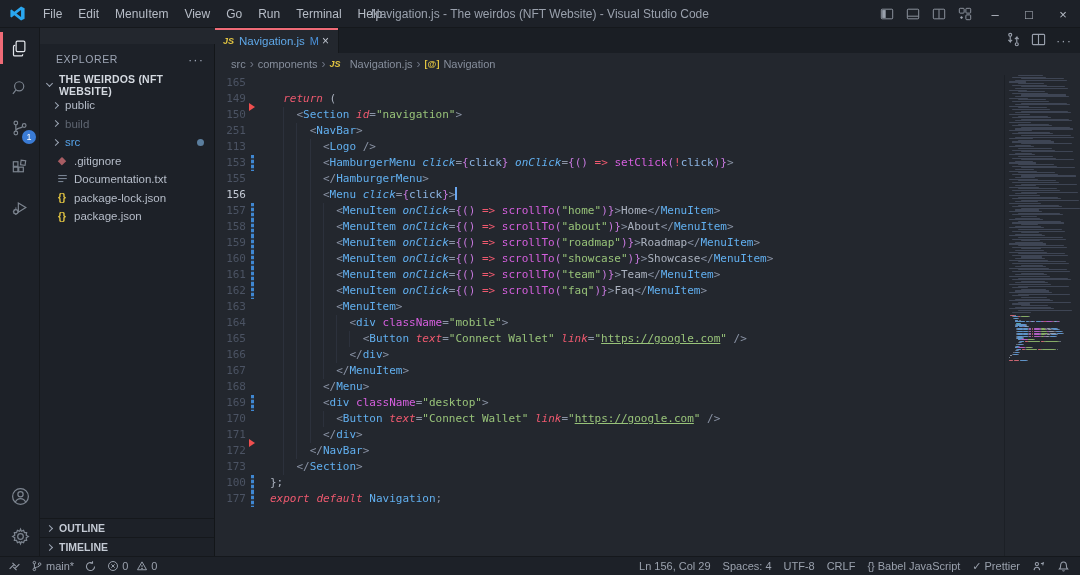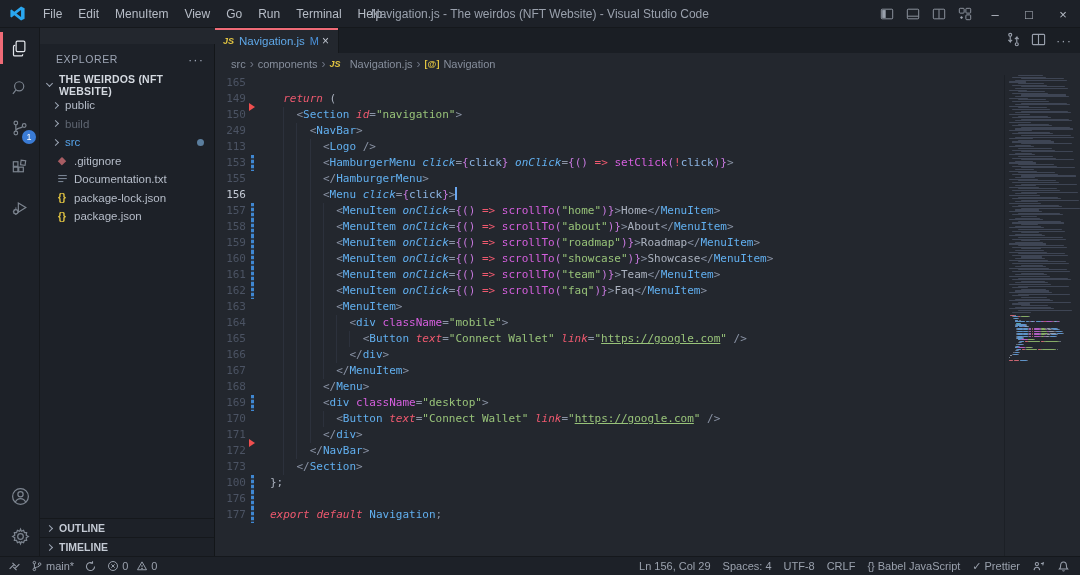--- a/index.html
+++ b/index.html
@@ -289,21 +289,21 @@
       <span class="js-badge">JS</span>
       <span>Navigation.js</span>
       <span class="bc-sep">›</span>
       <span class="bc-sym">[@]</span>
       <span>Navigation</span>
     </div>
     <div class="code" id="code">
         <div class="code-row"><span class="gutter"><span class="lnum">165</span></span></div>
         <div class="code-row"><span class="gutter"><span class="lnum">149</span></span><span class="ind first"></span><span class="tok-k">return</span><span class="tok-w"> (</span></div>
         <div class="code-row"><span class="gutter"><span class="lnum">150</span><span class="gdel"></span></span><span class="ind first"></span><span class="ind"></span><span class="tok-p">&lt;</span><span class="tok-t">Section</span><span class="tok-w"> </span><span class="tok-ap">id</span><span class="tok-p">=</span><span class="tok-s">"navigation"</span><span class="tok-p">&gt;</span></div>
-        <div class="code-row"><span class="gutter"><span class="lnum">249</span></span><span class="ind first"></span><span class="ind"></span><span class="ind"></span><span class="tok-p">&lt;</span><span class="tok-t">NavBar</span><span class="tok-p">&gt;</span></div>
+        <div class="code-row"><span class="gutter"><span class="lnum">251</span></span><span class="ind first"></span><span class="ind"></span><span class="ind"></span><span class="tok-p">&lt;</span><span class="tok-t">NavBar</span><span class="tok-p">&gt;</span></div>
         <div class="code-row"><span class="gutter"><span class="lnum">113</span></span><span class="ind first"></span><span class="ind"></span><span class="ind"></span><span class="ind"></span><span class="tok-p">&lt;</span><span class="tok-t">Logo</span><span class="tok-w"> </span><span class="tok-p">/&gt;</span></div>
         <div class="code-row"><span class="gutter"><span class="lnum">153</span><span class="gmark"></span></span><span class="ind first"></span><span class="ind"></span><span class="ind"></span><span class="ind"></span><span class="tok-p">&lt;</span><span class="tok-t">HamburgerMenu</span><span class="tok-w"> </span><span class="tok-ab">click</span><span class="tok-p">=</span><span class="tok-br">{</span><span class="tok-v">click</span><span class="tok-br">}</span><span class="tok-w"> </span><span class="tok-ab">onClick</span><span class="tok-p">=</span><span class="tok-br">{()</span><span class="tok-w"> </span><span class="tok-ar">=&gt;</span><span class="tok-w"> </span><span class="tok-fn">setClick</span><span class="tok-br">(</span><span class="tok-ar">!</span><span class="tok-v">click</span><span class="tok-br">)}</span><span class="tok-p">&gt;</span></div>
         <div class="code-row"><span class="gutter"><span class="lnum">155</span></span><span class="ind first"></span><span class="ind"></span><span class="ind"></span><span class="ind"></span><span class="tok-p">&lt;/</span><span class="tok-t">HamburgerMenu</span><span class="tok-p">&gt;</span></div>
         <div class="code-row cur"><span class="gutter"><span class="lnum">156</span></span><span class="ind first"></span><span class="ind"></span><span class="ind"></span><span class="ind"></span><span class="tok-p">&lt;</span><span class="tok-t">Menu</span><span class="tok-w"> </span><span class="tok-ab">click</span><span class="tok-p">=</span><span class="tok-br">{</span><span class="tok-v">click</span><span class="tok-br">}</span><span class="tok-p">&gt;</span><span class="cursor"></span></div>
         <div class="code-row"><span class="gutter"><span class="lnum">157</span><span class="gmark"></span></span><span class="ind first"></span><span class="ind"></span><span class="ind"></span><span class="ind"></span><span class="ind"></span><span class="tok-p">&lt;</span><span class="tok-t">MenuItem</span><span class="tok-w"> </span><span class="tok-ab">onClick</span><span class="tok-p">=</span><span class="tok-br">{()</span><span class="tok-w"> </span><span class="tok-ar">=&gt;</span><span class="tok-w"> </span><span class="tok-fn">scrollTo</span><span class="tok-br">(</span><span class="tok-s">"home"</span><span class="tok-br">)}</span><span class="tok-p">&gt;</span><span class="tok-w">Home</span><span class="tok-p">&lt;/</span><span class="tok-t">MenuItem</span><span class="tok-p">&gt;</span></div>
         <div class="code-row"><span class="gutter"><span class="lnum">158</span><span class="gmark"></span></span><span class="ind first"></span><span class="ind"></span><span class="ind"></span><span class="ind"></span><span class="ind"></span><span class="tok-p">&lt;</span><span class="tok-t">MenuItem</span><span class="tok-w"> </span><span class="tok-ab">onClick</span><span class="tok-p">=</span><span class="tok-br">{()</span><span class="tok-w"> </span><span class="tok-ar">=&gt;</span><span class="tok-w"> </span><span class="tok-fn">scrollTo</span><span class="tok-br">(</span><span class="tok-s">"about"</span><span class="tok-br">)}</span><span class="tok-p">&gt;</span><span class="tok-w">About</span><span class="tok-p">&lt;/</span><span class="tok-t">MenuItem</span><span class="tok-p">&gt;</span></div>
         <div class="code-row"><span class="gutter"><span class="lnum">159</span><span class="gmark"></span></span><span class="ind first"></span><span class="ind"></span><span class="ind"></span><span class="ind"></span><span class="ind"></span><span class="tok-p">&lt;</span><span class="tok-t">MenuItem</span><span class="tok-w"> </span><span class="tok-ab">onClick</span><span class="tok-p">=</span><span class="tok-br">{()</span><span class="tok-w"> </span><span class="tok-ar">=&gt;</span><span class="tok-w"> </span><span class="tok-fn">scrollTo</span><span class="tok-br">(</span><span class="tok-s">"roadmap"</span><span class="tok-br">)}</span><span class="tok-p">&gt;</span><span class="tok-w">Roadmap</span><span class="tok-p">&lt;/</span><span class="tok-t">MenuItem</span><span class="tok-p">&gt;</span></div>
         <div class="code-row"><span class="gutter"><span class="lnum">160</span><span class="gmark"></span></span><span class="ind first"></span><span class="ind"></span><span class="ind"></span><span class="ind"></span><span class="ind"></span><span class="tok-p">&lt;</span><span class="tok-t">MenuItem</span><span class="tok-w"> </span><span class="tok-ab">onClick</span><span class="tok-p">=</span><span class="tok-br">{()</span><span class="tok-w"> </span><span class="tok-ar">=&gt;</span><span class="tok-w"> </span><span class="tok-fn">scrollTo</span><span class="tok-br">(</span><span class="tok-s">"showcase"</span><span class="tok-br">)}</span><span class="tok-p">&gt;</span><span class="tok-w">Showcase</span><span class="tok-p">&lt;/</span><span class="tok-t">MenuItem</span><span class="tok-p">&gt;</span></div>
         <div class="code-row"><span class="gutter"><span class="lnum">161</span><span class="gmark"></span></span><span class="ind first"></span><span class="ind"></span><span class="ind"></span><span class="ind"></span><span class="ind"></span><span class="tok-p">&lt;</span><span class="tok-t">MenuItem</span><span class="tok-w"> </span><span class="tok-ab">onClick</span><span class="tok-p">=</span><span class="tok-br">{()</span><span class="tok-w"> </span><span class="tok-ar">=&gt;</span><span class="tok-w"> </span><span class="tok-fn">scrollTo</span><span class="tok-br">(</span><span class="tok-s">"team"</span><span class="tok-br">)}</span><span class="tok-p">&gt;</span><span class="tok-w">Team</span><span class="tok-p">&lt;/</span><span class="tok-t">MenuItem</span><span class="tok-p">&gt;</span></div>
         <div class="code-row"><span class="gutter"><span class="lnum">162</span><span class="gmark"></span></span><span class="ind first"></span><span class="ind"></span><span class="ind"></span><span class="ind"></span><span class="ind"></span><span class="tok-p">&lt;</span><span class="tok-t">MenuItem</span><span class="tok-w"> </span><span class="tok-ab">onClick</span><span class="tok-p">=</span><span class="tok-br">{()</span><span class="tok-w"> </span><span class="tok-ar">=&gt;</span><span class="tok-w"> </span><span class="tok-fn">scrollTo</span><span class="tok-br">(</span><span class="tok-s">"faq"</span><span class="tok-br">)}</span><span class="tok-p">&gt;</span><span class="tok-w">Faq</span><span class="tok-p">&lt;/</span><span class="tok-t">MenuItem</span><span class="tok-p">&gt;</span></div>
@@ -312,21 +312,20 @@
         <div class="code-row"><span class="gutter"><span class="lnum">165</span></span><span class="ind first"></span><span class="ind"></span><span class="ind"></span><span class="ind"></span><span class="ind"></span><span class="ind"></span><span class="ind"></span><span class="tok-p">&lt;</span><span class="tok-t">Button</span><span class="tok-w"> </span><span class="tok-ap">text</span><span class="tok-p">=</span><span class="tok-s">"Connect Wallet"</span><span class="tok-w"> </span><span class="tok-ap">link</span><span class="tok-p">=</span><span class="tok-s">"</span><span class="tok-su">https://google.com</span><span class="tok-s">"</span><span class="tok-w"> </span><span class="tok-p">/&gt;</span></div>
         <div class="code-row"><span class="gutter"><span class="lnum">166</span></span><span class="ind first"></span><span class="ind"></span><span class="ind"></span><span class="ind"></span><span class="ind"></span><span class="ind"></span><span class="tok-p">&lt;/</span><span class="tok-t">div</span><span class="tok-p">&gt;</span></div>
         <div class="code-row"><span class="gutter"><span class="lnum">167</span></span><span class="ind first"></span><span class="ind"></span><span class="ind"></span><span class="ind"></span><span class="ind"></span><span class="tok-p">&lt;/</span><span class="tok-t">MenuItem</span><span class="tok-p">&gt;</span></div>
         <div class="code-row"><span class="gutter"><span class="lnum">168</span></span><span class="ind first"></span><span class="ind"></span><span class="ind"></span><span class="ind"></span><span class="tok-p">&lt;/</span><span class="tok-t">Menu</span><span class="tok-p">&gt;</span></div>
         <div class="code-row"><span class="gutter"><span class="lnum">169</span><span class="gmark"></span></span><span class="ind first"></span><span class="ind"></span><span class="ind"></span><span class="ind"></span><span class="tok-p">&lt;</span><span class="tok-t">div</span><span class="tok-w"> </span><span class="tok-fn">className</span><span class="tok-p">=</span><span class="tok-s">"desktop"</span><span class="tok-p">&gt;</span></div>
         <div class="code-row"><span class="gutter"><span class="lnum">170</span></span><span class="ind first"></span><span class="ind"></span><span class="ind"></span><span class="ind"></span><span class="ind"></span><span class="tok-p">&lt;</span><span class="tok-t">Button</span><span class="tok-w"> </span><span class="tok-ap">text</span><span class="tok-p">=</span><span class="tok-s">"Connect Wallet"</span><span class="tok-w"> </span><span class="tok-ap">link</span><span class="tok-p">=</span><span class="tok-s">"</span><span class="tok-su">https://google.com</span><span class="tok-s">"</span><span class="tok-w"> </span><span class="tok-p">/&gt;</span></div>
         <div class="code-row"><span class="gutter"><span class="lnum">171</span></span><span class="ind first"></span><span class="ind"></span><span class="ind"></span><span class="ind"></span><span class="tok-p">&lt;/</span><span class="tok-t">div</span><span class="tok-p">&gt;</span></div>
         <div class="code-row"><span class="gutter"><span class="lnum">172</span><span class="gdel"></span></span><span class="ind first"></span><span class="ind"></span><span class="ind"></span><span class="tok-p">&lt;/</span><span class="tok-t">NavBar</span><span class="tok-p">&gt;</span></div>
         <div class="code-row"><span class="gutter"><span class="lnum">173</span></span><span class="ind first"></span><span class="ind"></span><span class="tok-p">&lt;/</span><span class="tok-t">Section</span><span class="tok-p">&gt;</span></div>
         <div class="code-row"><span class="gutter"><span class="lnum">100</span><span class="gmark"></span></span><span class="tok-w">};</span></div>
-        <div class="code-row"><span class="gutter"><span class="lnum">176</span><span class="gmark"></span></span></div>
         <div class="code-row"><span class="gutter"><span class="lnum">177</span><span class="gmark"></span></span><span class="tok-k">export</span><span class="tok-w"> </span><span class="tok-k">default</span><span class="tok-w"> </span><span class="tok-t">Navigation</span><span class="tok-p">;</span></div>
       </div>
     <div class="minimap" id="minimap">
         <div class="mm-bar" style="top: 0px; left: 13px; width: 25px; background: rgb(62, 69, 84);"></div>
         <div class="mm-bar" style="top: 1.62px; left: 7px; width: 34px; background: rgb(62, 69, 84);"></div>
         <div class="mm-bar" style="top: 3.24px; left: 16px; width: 43px; background: rgb(62, 69, 84);"></div>
         <div class="mm-bar" style="top: 4.86px; left: 10px; width: 52px; background: rgb(62, 69, 84);"></div>
         <div class="mm-bar" style="top: 6.48px; left: 4px; width: 17px; background: rgb(62, 69, 84);"></div>
         <div class="mm-bar" style="top: 8.1px; left: 13px; width: 26px; background: rgb(62, 69, 84);"></div>
         <div class="mm-bar" style="top: 9.72px; left: 7px; width: 35px; background: rgb(62, 69, 84);"></div>

